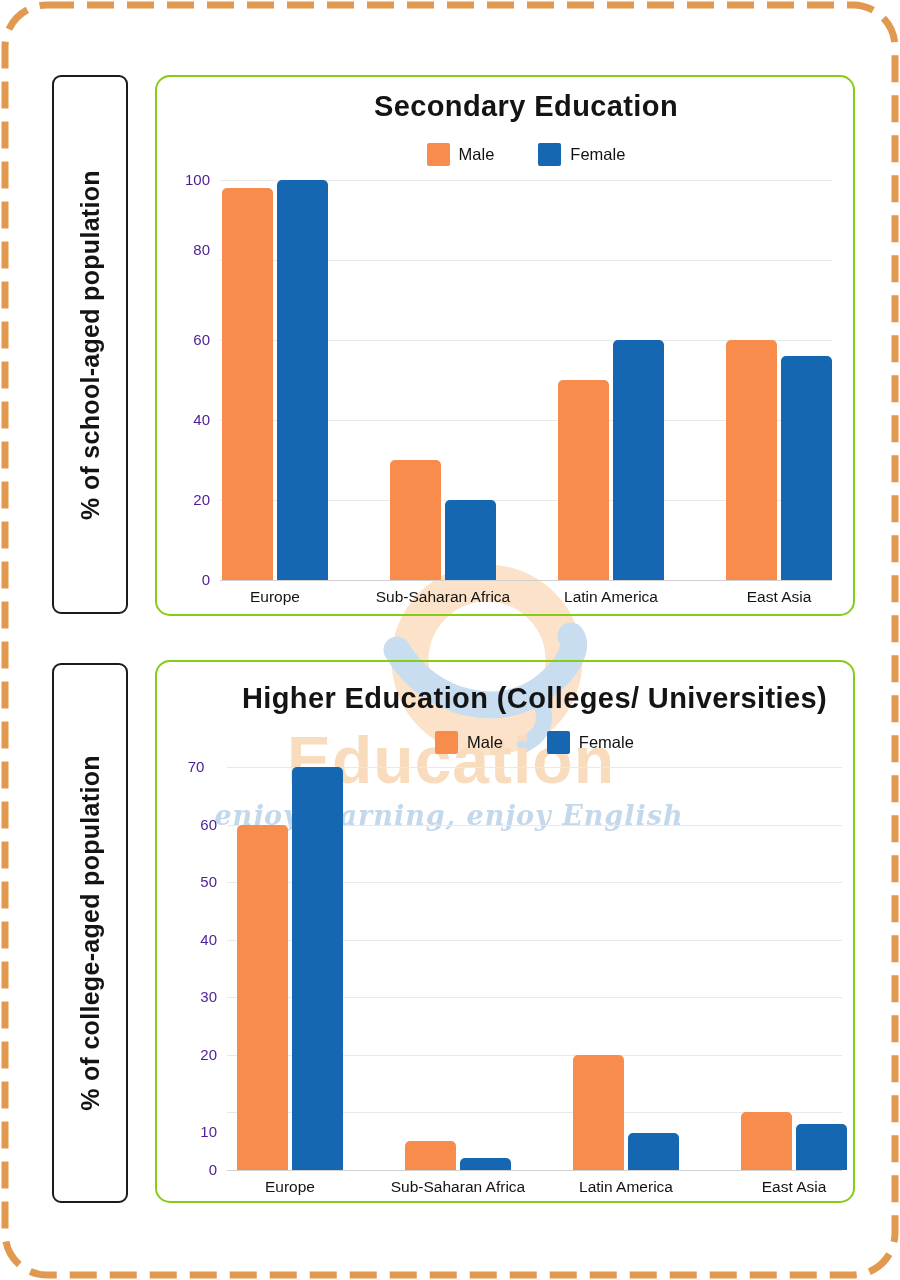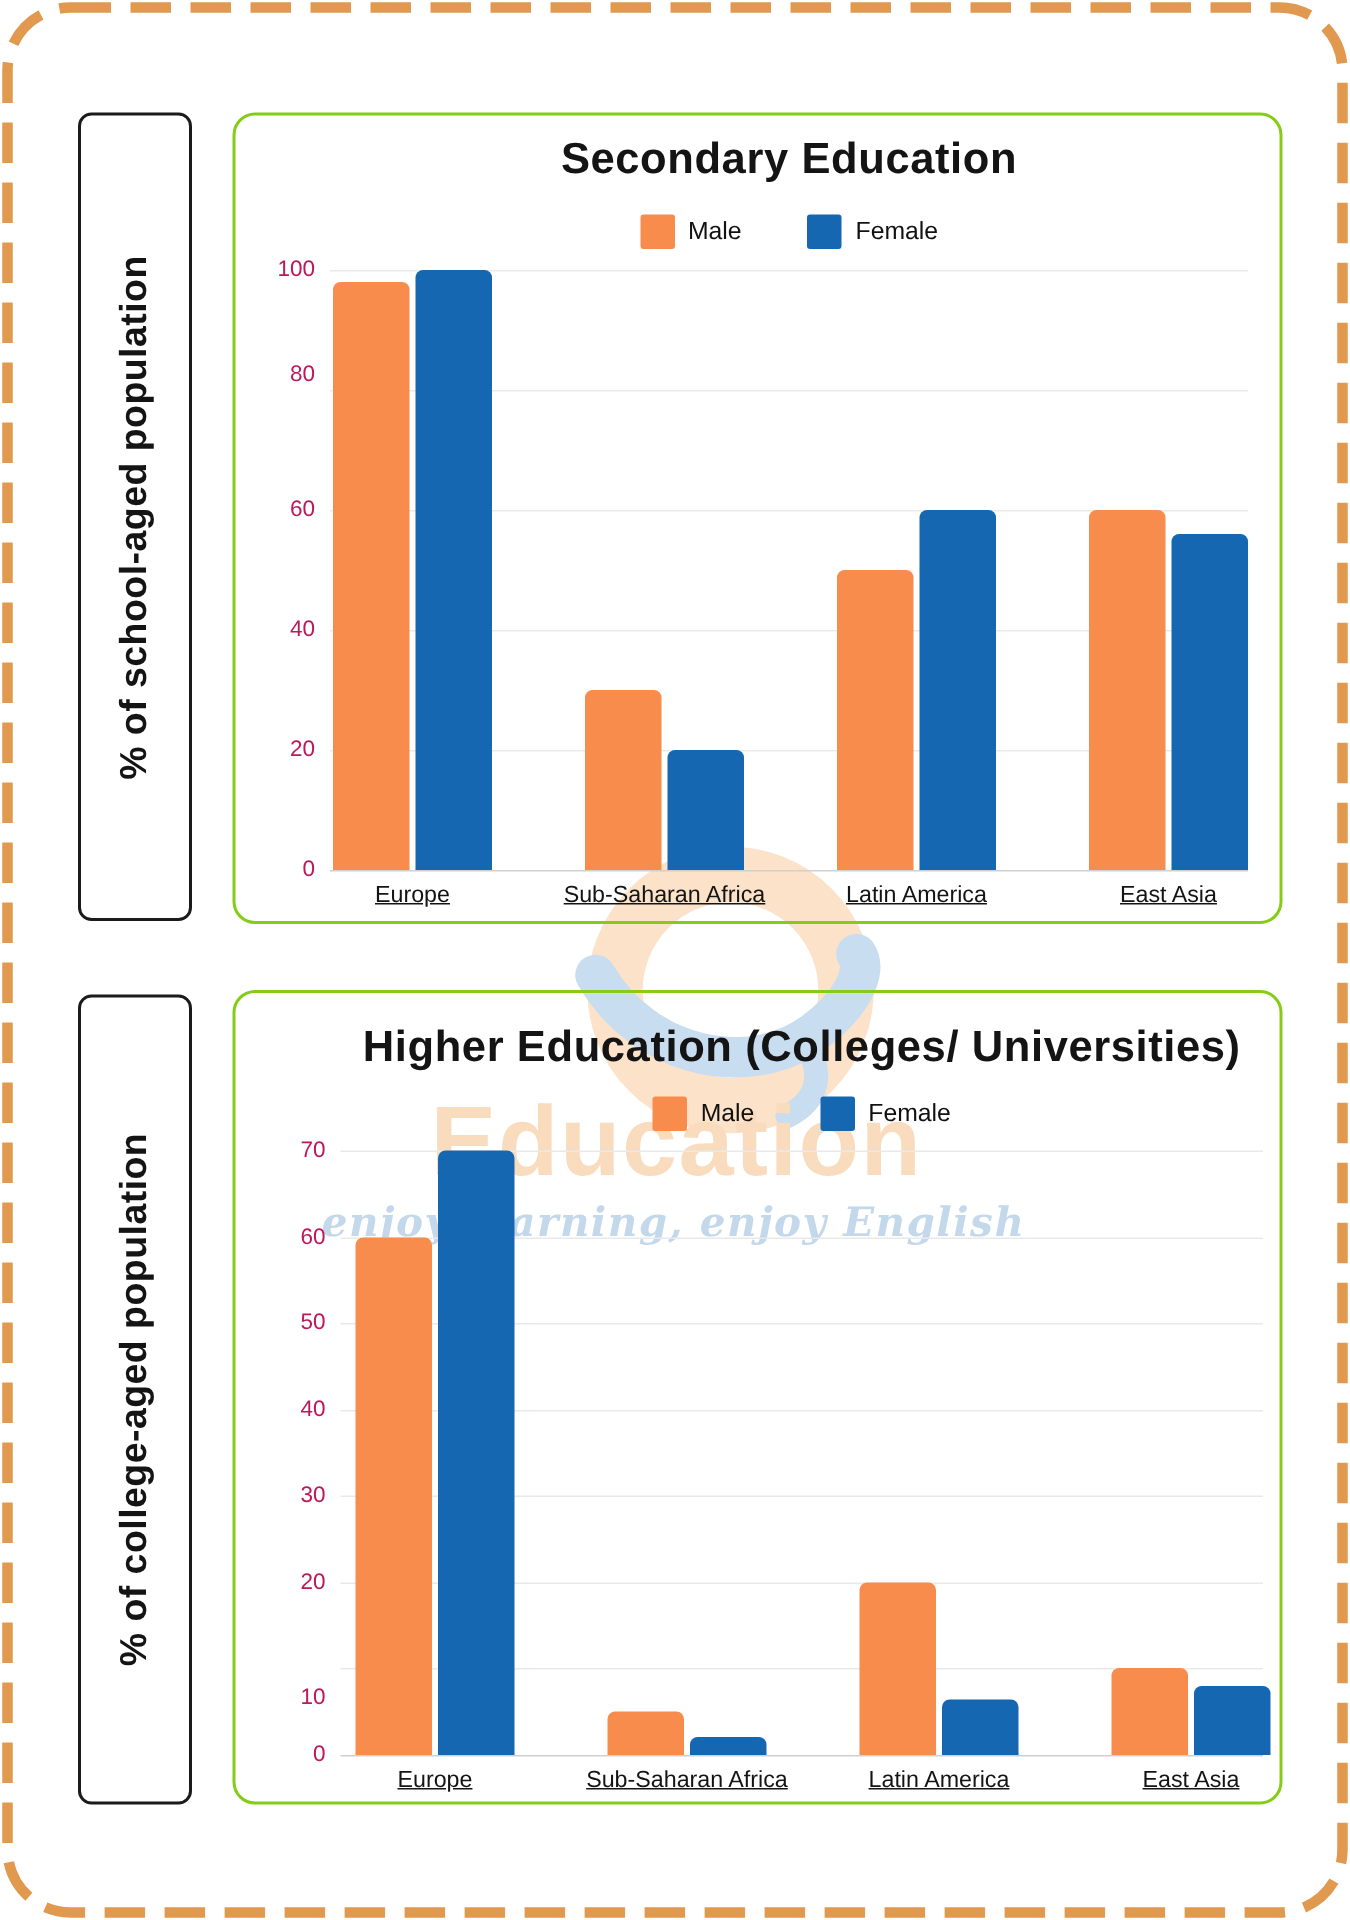--- a/index.html
+++ b/index.html
@@ -50,27 +50,26 @@
     position:absolute;width:100%;display:flex;justify-content:center;
     align-items:center;gap:44px;
   }
   .legend-item{display:flex;align-items:center;gap:9px;}
   .swatch{width:23px;height:23px;border-radius:2px;background:#ccc;}
   .legend-label{font-size:16.5px;color:#111;}
   .plot{position:absolute;left:0;width:100%;border-bottom:1.5px solid #d0d0d0;}
   .gridline{position:absolute;left:0;width:100%;height:1px;background:#e9e9e9;}
   .ytick{
     position:absolute;left:-52px;width:42px;height:18px;line-height:18px;
-    text-align:right;font-size:15px;color:#be185d;
+    text-align:right;font-size:15px;color:#4c1d95;
   }
   .bar{position:absolute;bottom:0;border-radius:5px 5px 0 0;}
   .cat-label{
     position:absolute;width:180px;text-align:center;font-size:15.5px;color:#141414;
     white-space:nowrap;
-    text-decoration:underline;
   }
 </style>
 </head>
 <body>
 
 <svg class="page-border" width="900" height="1280">
   <rect x="5" y="5" width="890" height="1270" rx="42" ry="42" fill="none" stroke="#E0994F" stroke-width="7" stroke-dasharray="27 13"></rect>
 </svg>
 
 <div class="watermark">
@@ -152,21 +151,21 @@
         <div class="ytick" style="top: 278.857px;">20</div>
         <div class="gridline" style="top: 230.286px;"></div>
         <div class="ytick" style="top: 221.286px;">30</div>
         <div class="gridline" style="top: 172.714px;"></div>
         <div class="ytick" style="top: 163.714px;">40</div>
         <div class="gridline" style="top: 115.143px;"></div>
         <div class="ytick" style="top: 106.143px;">50</div>
         <div class="gridline" style="top: 57.5714px;"></div>
         <div class="ytick" style="top: 48.5714px;">60</div>
         <div class="gridline" style="top: 0px;"></div>
-        <div class="ytick" style="top: -9px;">70</div>
+        <div class="ytick" style="top: -9px; text-align: center;">70</div>
         <div class="bar" style="left: 10px; width: 51px; height: 345px; background: rgb(247, 140, 77);"></div>
         <div class="bar" style="left: 65px; width: 51px; height: 403px; background: rgb(22, 103, 177);"></div>
         <div class="cat-label" style="left: -27px; top: 411px;">Europe</div>
         <div class="bar" style="left: 178px; width: 51px; height: 29px; background: rgb(247, 140, 77);"></div>
         <div class="bar" style="left: 233px; width: 51px; height: 12px; background: rgb(22, 103, 177);"></div>
         <div class="cat-label" style="left: 141px; top: 411px;">Sub-Saharan Africa</div>
         <div class="bar" style="left: 346px; width: 51px; height: 115px; background: rgb(247, 140, 77);"></div>
         <div class="bar" style="left: 401px; width: 51px; height: 37px; background: rgb(22, 103, 177);"></div>
         <div class="cat-label" style="left: 309px; top: 411px;">Latin America</div>
         <div class="bar" style="left: 514px; width: 51px; height: 58px; background: rgb(247, 140, 77);"></div>

